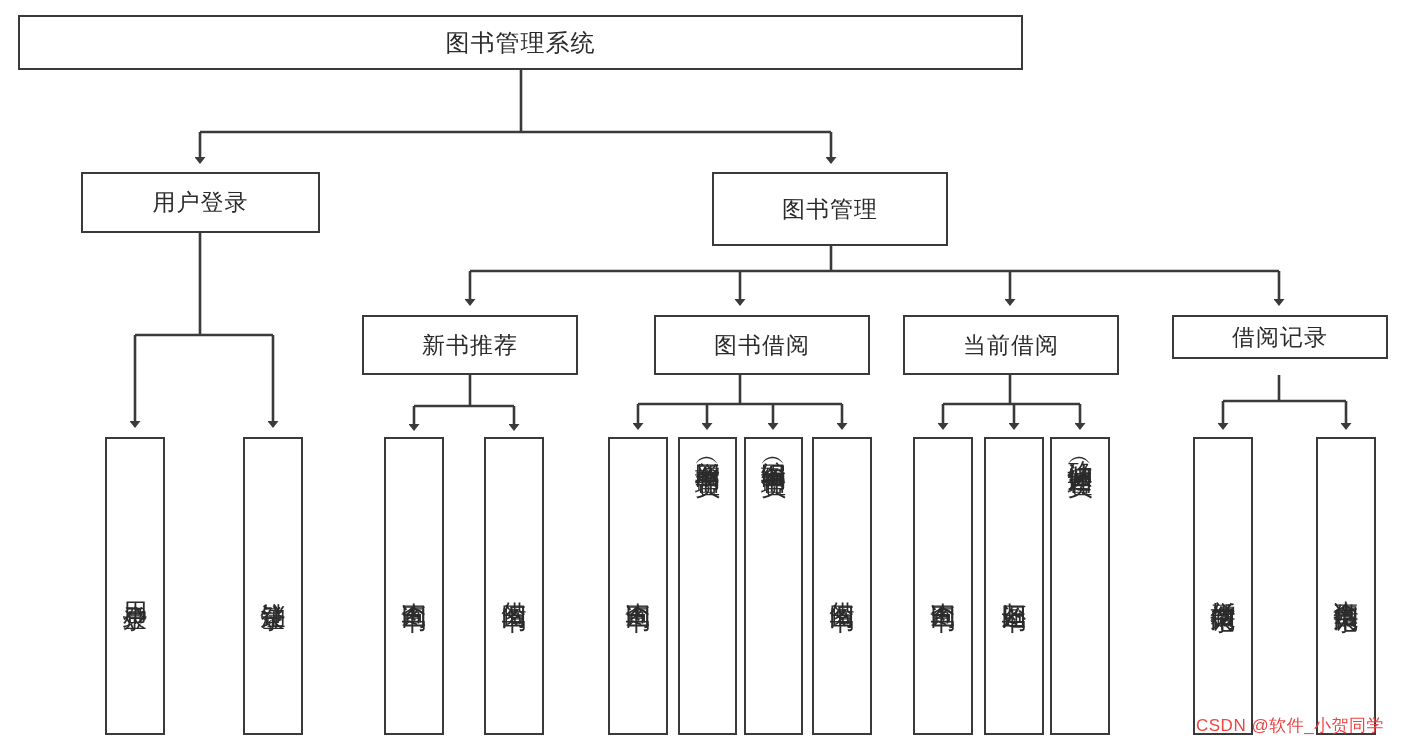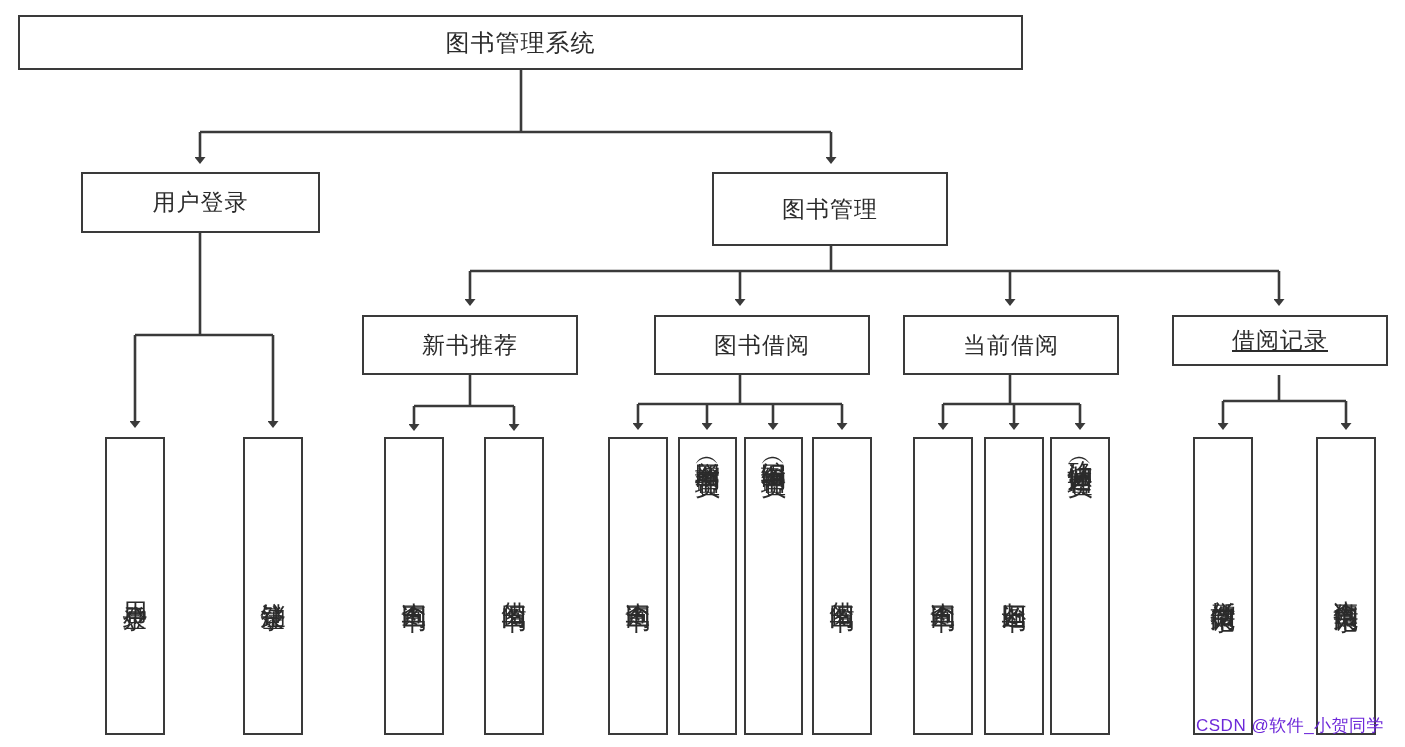--- a/index.html
+++ b/index.html
@@ -30,21 +30,21 @@
     text-orientation:upright;
     letter-spacing:2px;
     white-space:nowrap;
     display:block;
   }
   .leaf-mid .vtext{margin-top:auto;margin-bottom:auto;}
   .leaf-top .vtext{margin-top:2px;}
   .watermark{
     position:absolute;
     font-size:17px;
-    color:#6d28d9;
+    color:#ef4444;
     white-space:nowrap;
     letter-spacing:0.5px;
   }
 </style>
 </head>
 <body>
 
 <div id="canvas">
 
   <svg id="wires" viewBox="0 0 1405 747" xmlns="http://www.w3.org/2000/svg">
@@ -110,21 +110,21 @@
 
   <div class="node horiz" style="left:362px;top:315px;width:216px;height:60px;">
     <span>新书推荐</span>
   </div>
   <div class="node horiz" style="left:654px;top:315px;width:216px;height:60px;">
     <span>图书借阅</span>
   </div>
   <div class="node horiz" style="left:903px;top:315px;width:216px;height:60px;">
     <span>当前借阅</span>
   </div>
-  <div class="node horiz" style="left:1172px;top:315px;width:216px;height:51px;text-decoration:underline;">
+  <div class="node horiz" style="left:1172px;top:315px;width:216px;height:44px;">
     <span>借阅记录</span>
   </div>
 
   <div class="node leaf leaf-mid" style="left:105px;top:437px;width:60px;height:298px;">
     <span class="vtext">用户登录</span>
   </div>
   <div class="node leaf leaf-mid" style="left:243px;top:437px;width:60px;height:298px;">
     <span class="vtext">注销登录</span>
   </div>
 

